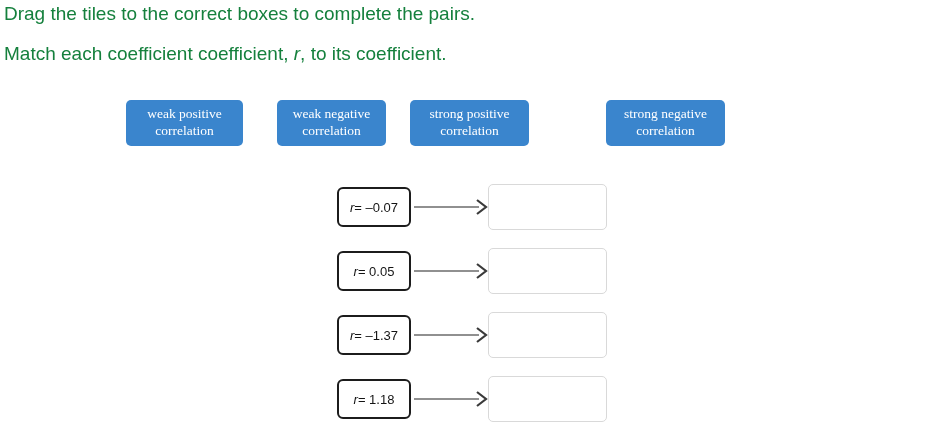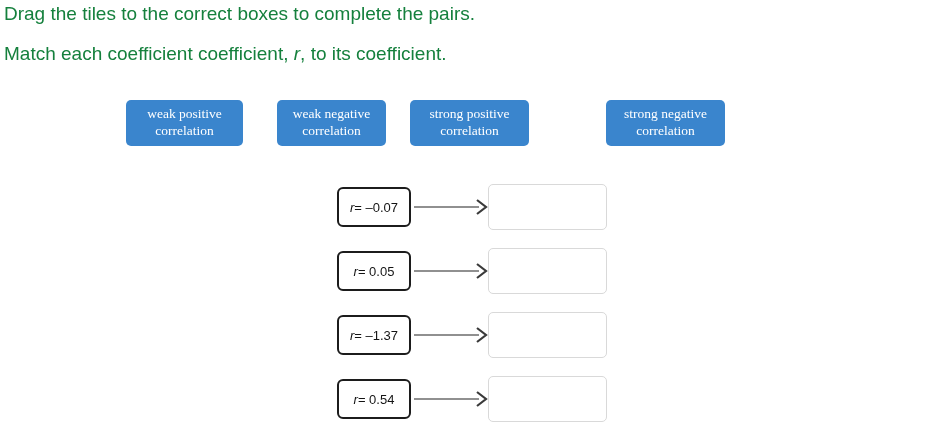--- a/index.html
+++ b/index.html
@@ -171,20 +171,20 @@
   <svg class="arrow" viewBox="0 0 76 16" xmlns="http://www.w3.org/2000/svg">
     <line x1="1" y1="8" x2="66" y2="8" stroke="#6b6b6b" stroke-width="1.6"></line>
     <polyline points="64,1 73,8 64,15" fill="none" stroke="#3a3a3a" stroke-width="2.2"></polyline>
   </svg>
   <div class="drop-zone"></div>
 </div>
 
 <div class="match-row row-3">
   <div class="r-box">
       <span class="italic-var">r</span>
-      <span> = 0.54</span>
+      <span> = 1.18</span>
     </div>
   <svg class="arrow" viewBox="0 0 76 16" xmlns="http://www.w3.org/2000/svg">
     <line x1="1" y1="8" x2="66" y2="8" stroke="#6b6b6b" stroke-width="1.6"></line>
     <polyline points="64,1 73,8 64,15" fill="none" stroke="#3a3a3a" stroke-width="2.2"></polyline>
   </svg>
   <div class="drop-zone"></div>
 </div>
 
 </body></html>

